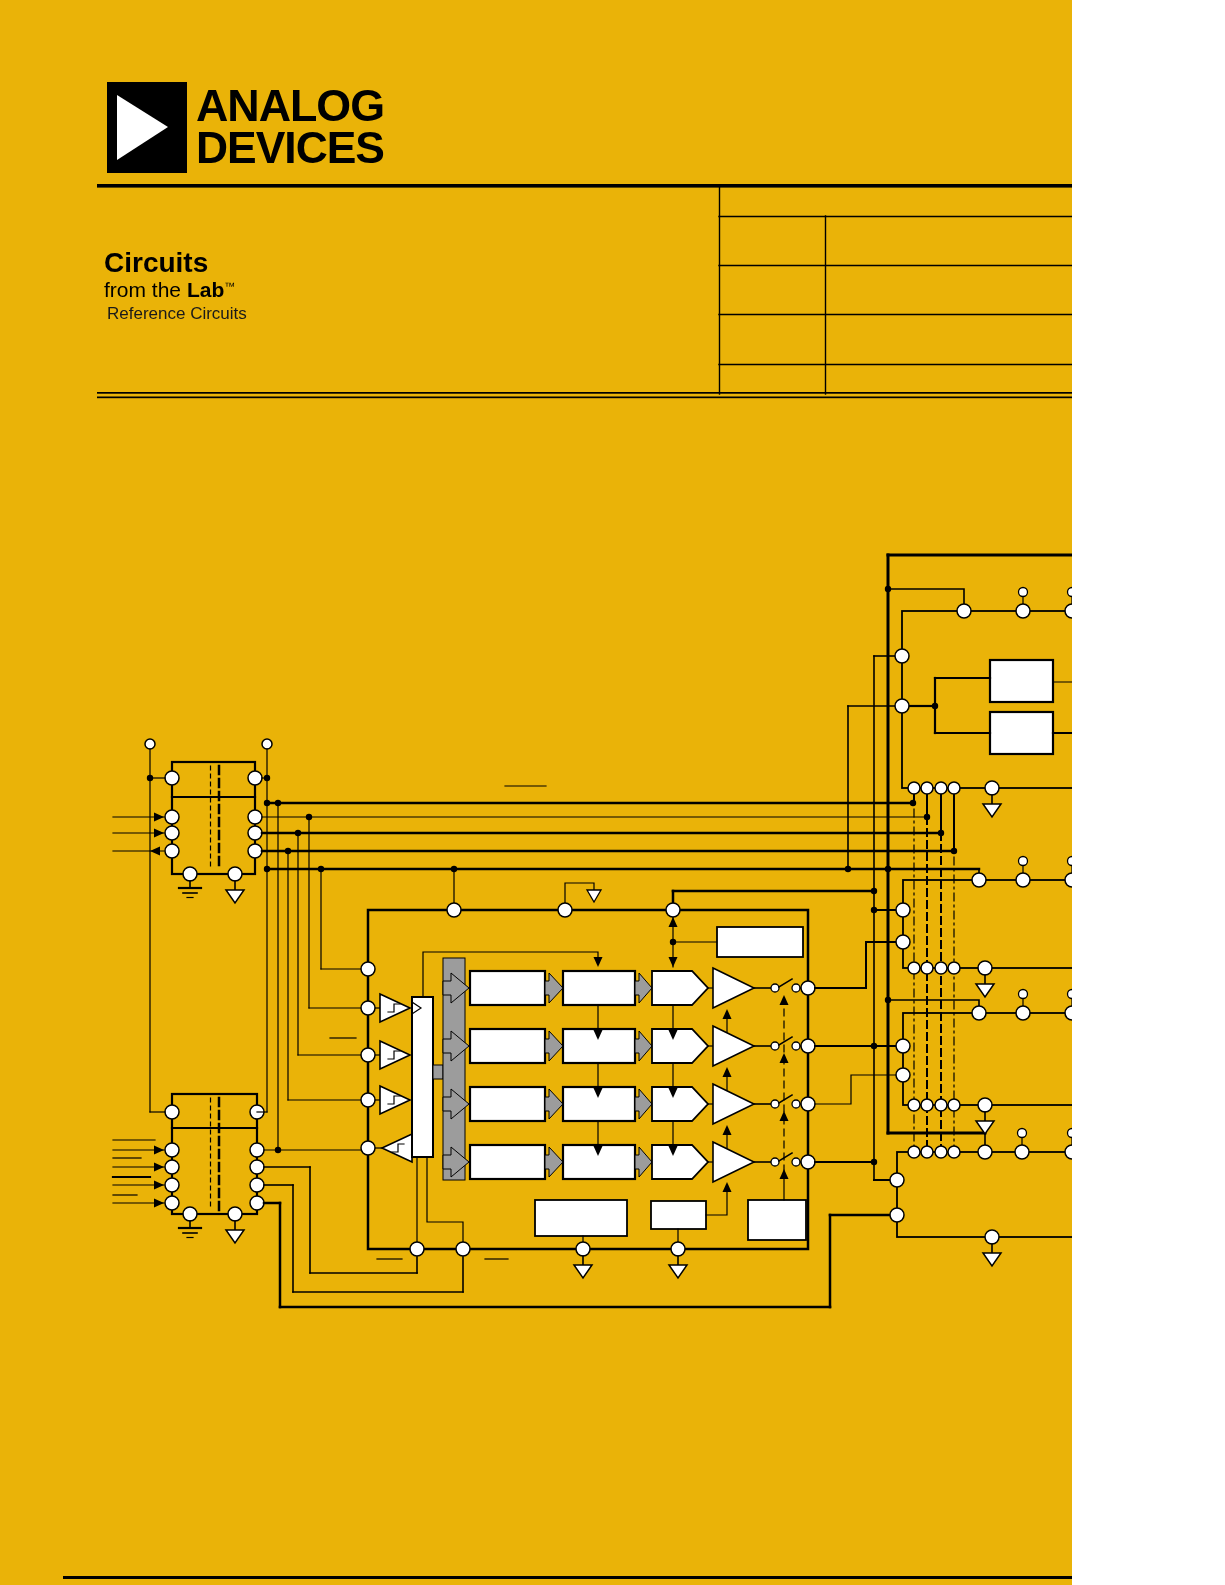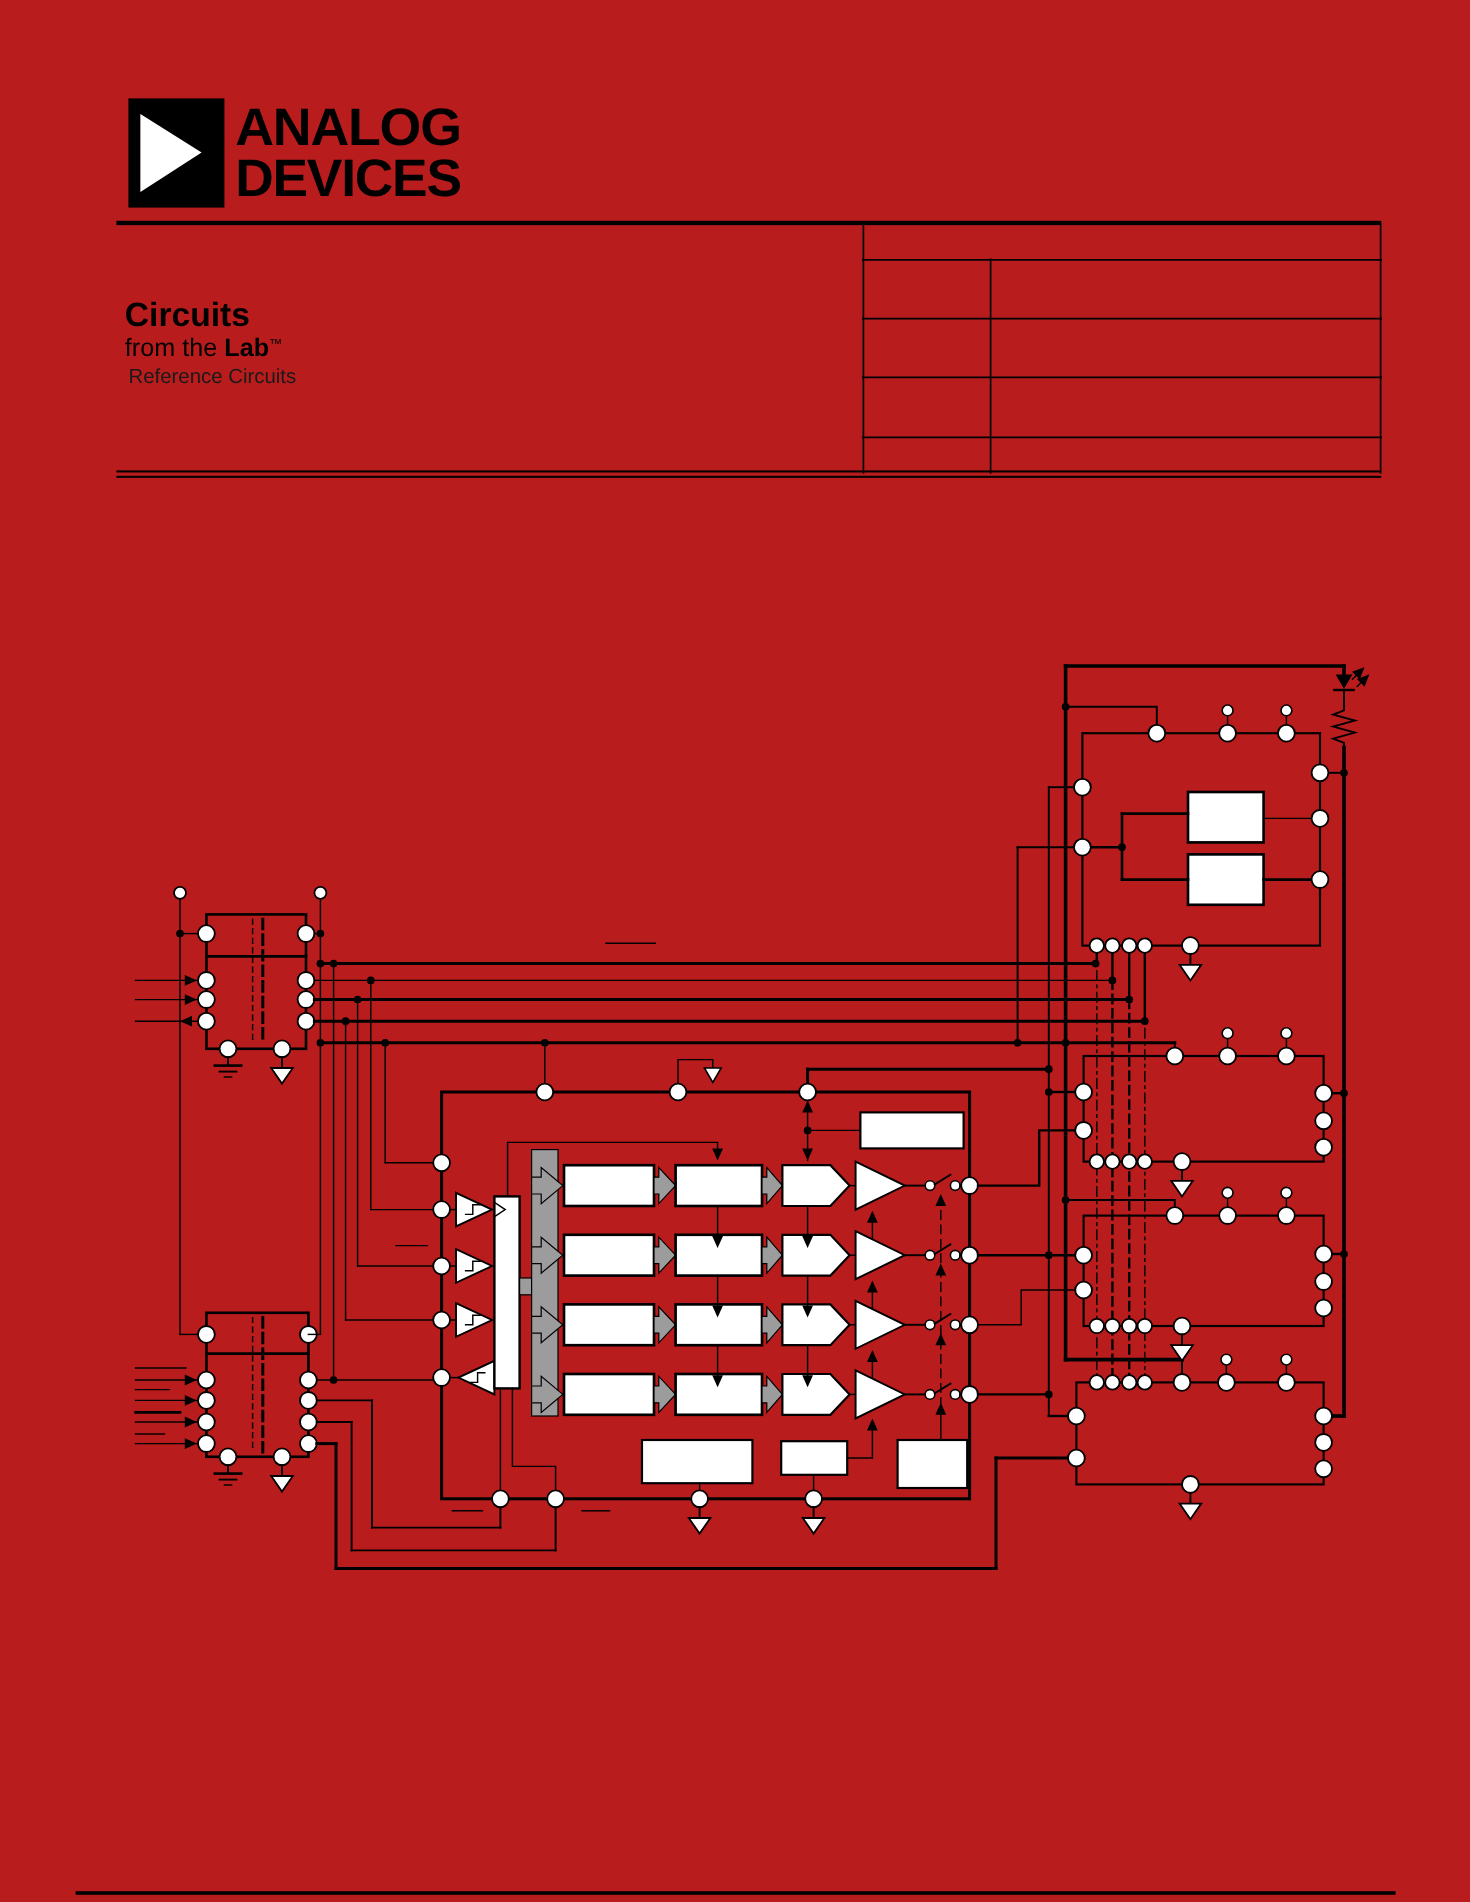--- a/index.html
+++ b/index.html
@@ -1,16 +1,16 @@
 <!DOCTYPE html>
 <html><head>
 <meta charset="utf-8">
 <style>
   html,body{margin:0;padding:0;background:#fff;}
-  .page{position:relative;width:1225px;height:1585px;background:#b91c1c;overflow:hidden;
+  .page{position:relative;width:1072px;height:1585px;background:#eab308;overflow:hidden;
         font-family:"Liberation Sans",sans-serif;}
   svg{position:absolute;left:0;top:0;}
   .s{stroke:#000;fill:none;stroke-linecap:square;}
   .w1{stroke-width:1.2}.w16{stroke-width:1.6}.w2{stroke-width:2}.w22{stroke-width:2.2}
   .w25{stroke-width:2.5}.w3{stroke-width:3}
   .wht{fill:#fff;stroke:#000;}
   .pin{fill:#fff;stroke:#000;stroke-width:1.5;}
   .sw{fill:#fff;stroke:#000;stroke-width:1.3;}
   .gray{fill:#9c9c9c;stroke:#000;stroke-width:1;}
   .dsh{stroke-dasharray:7,5;}

